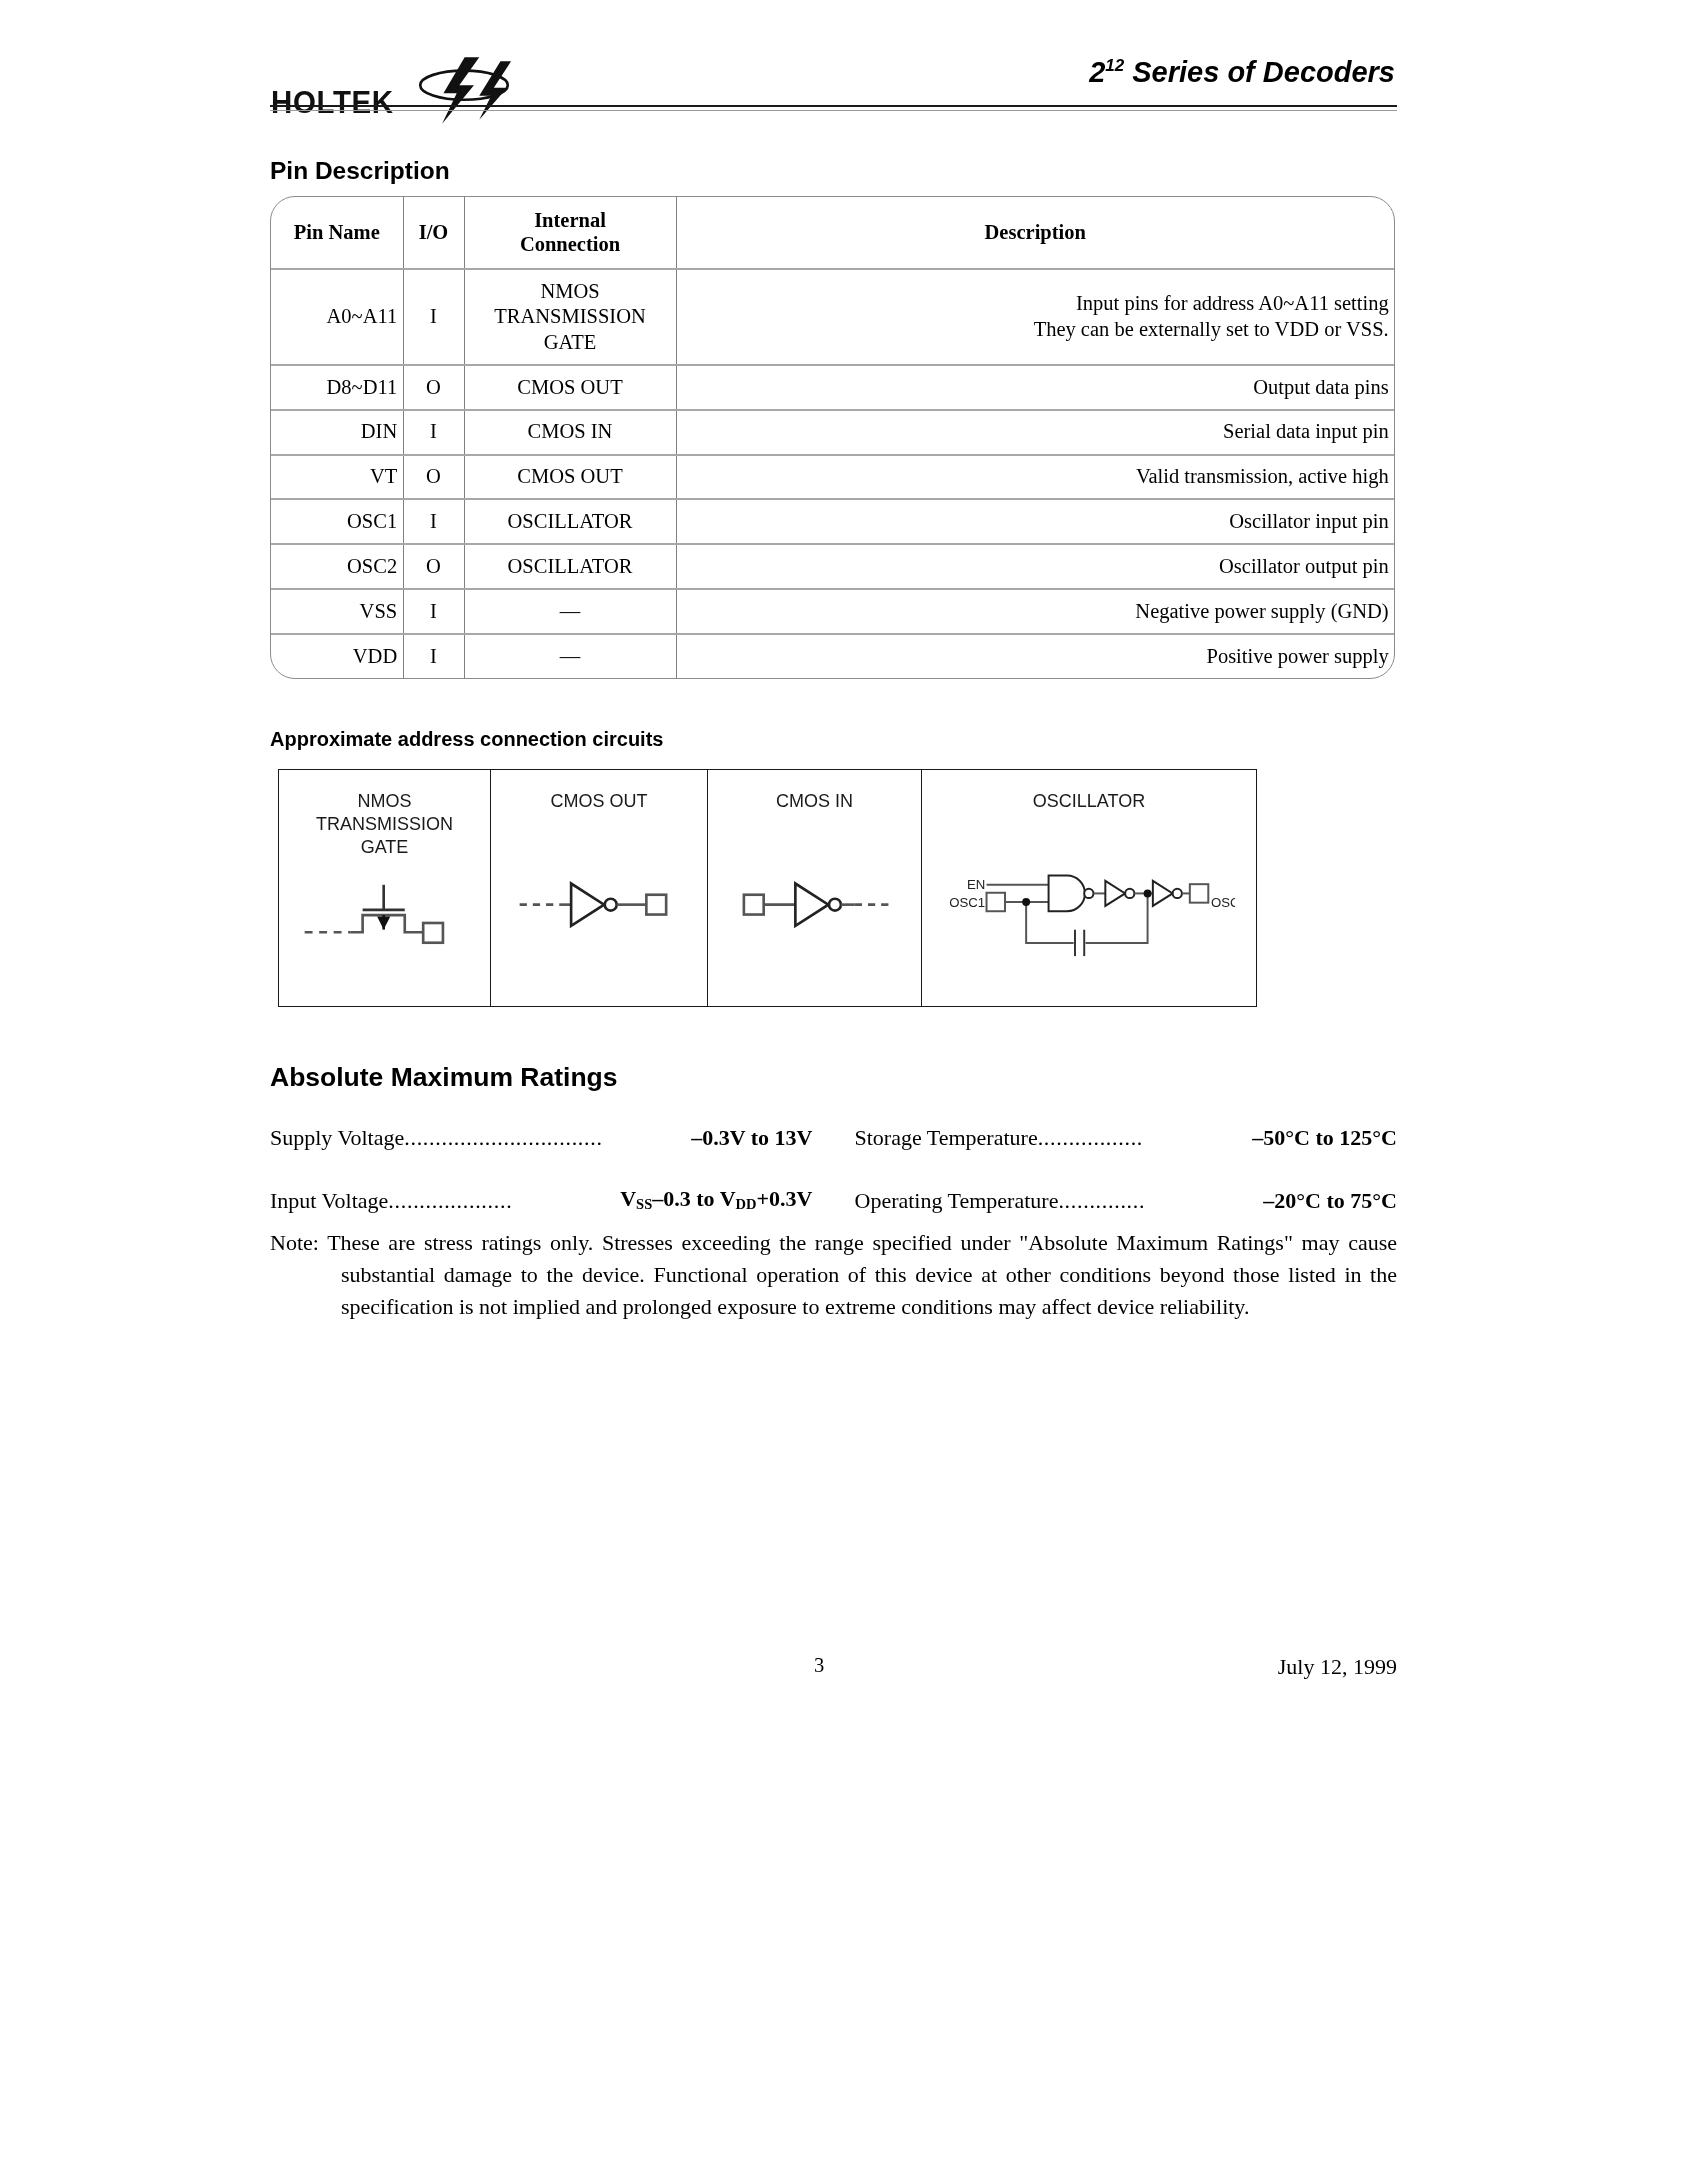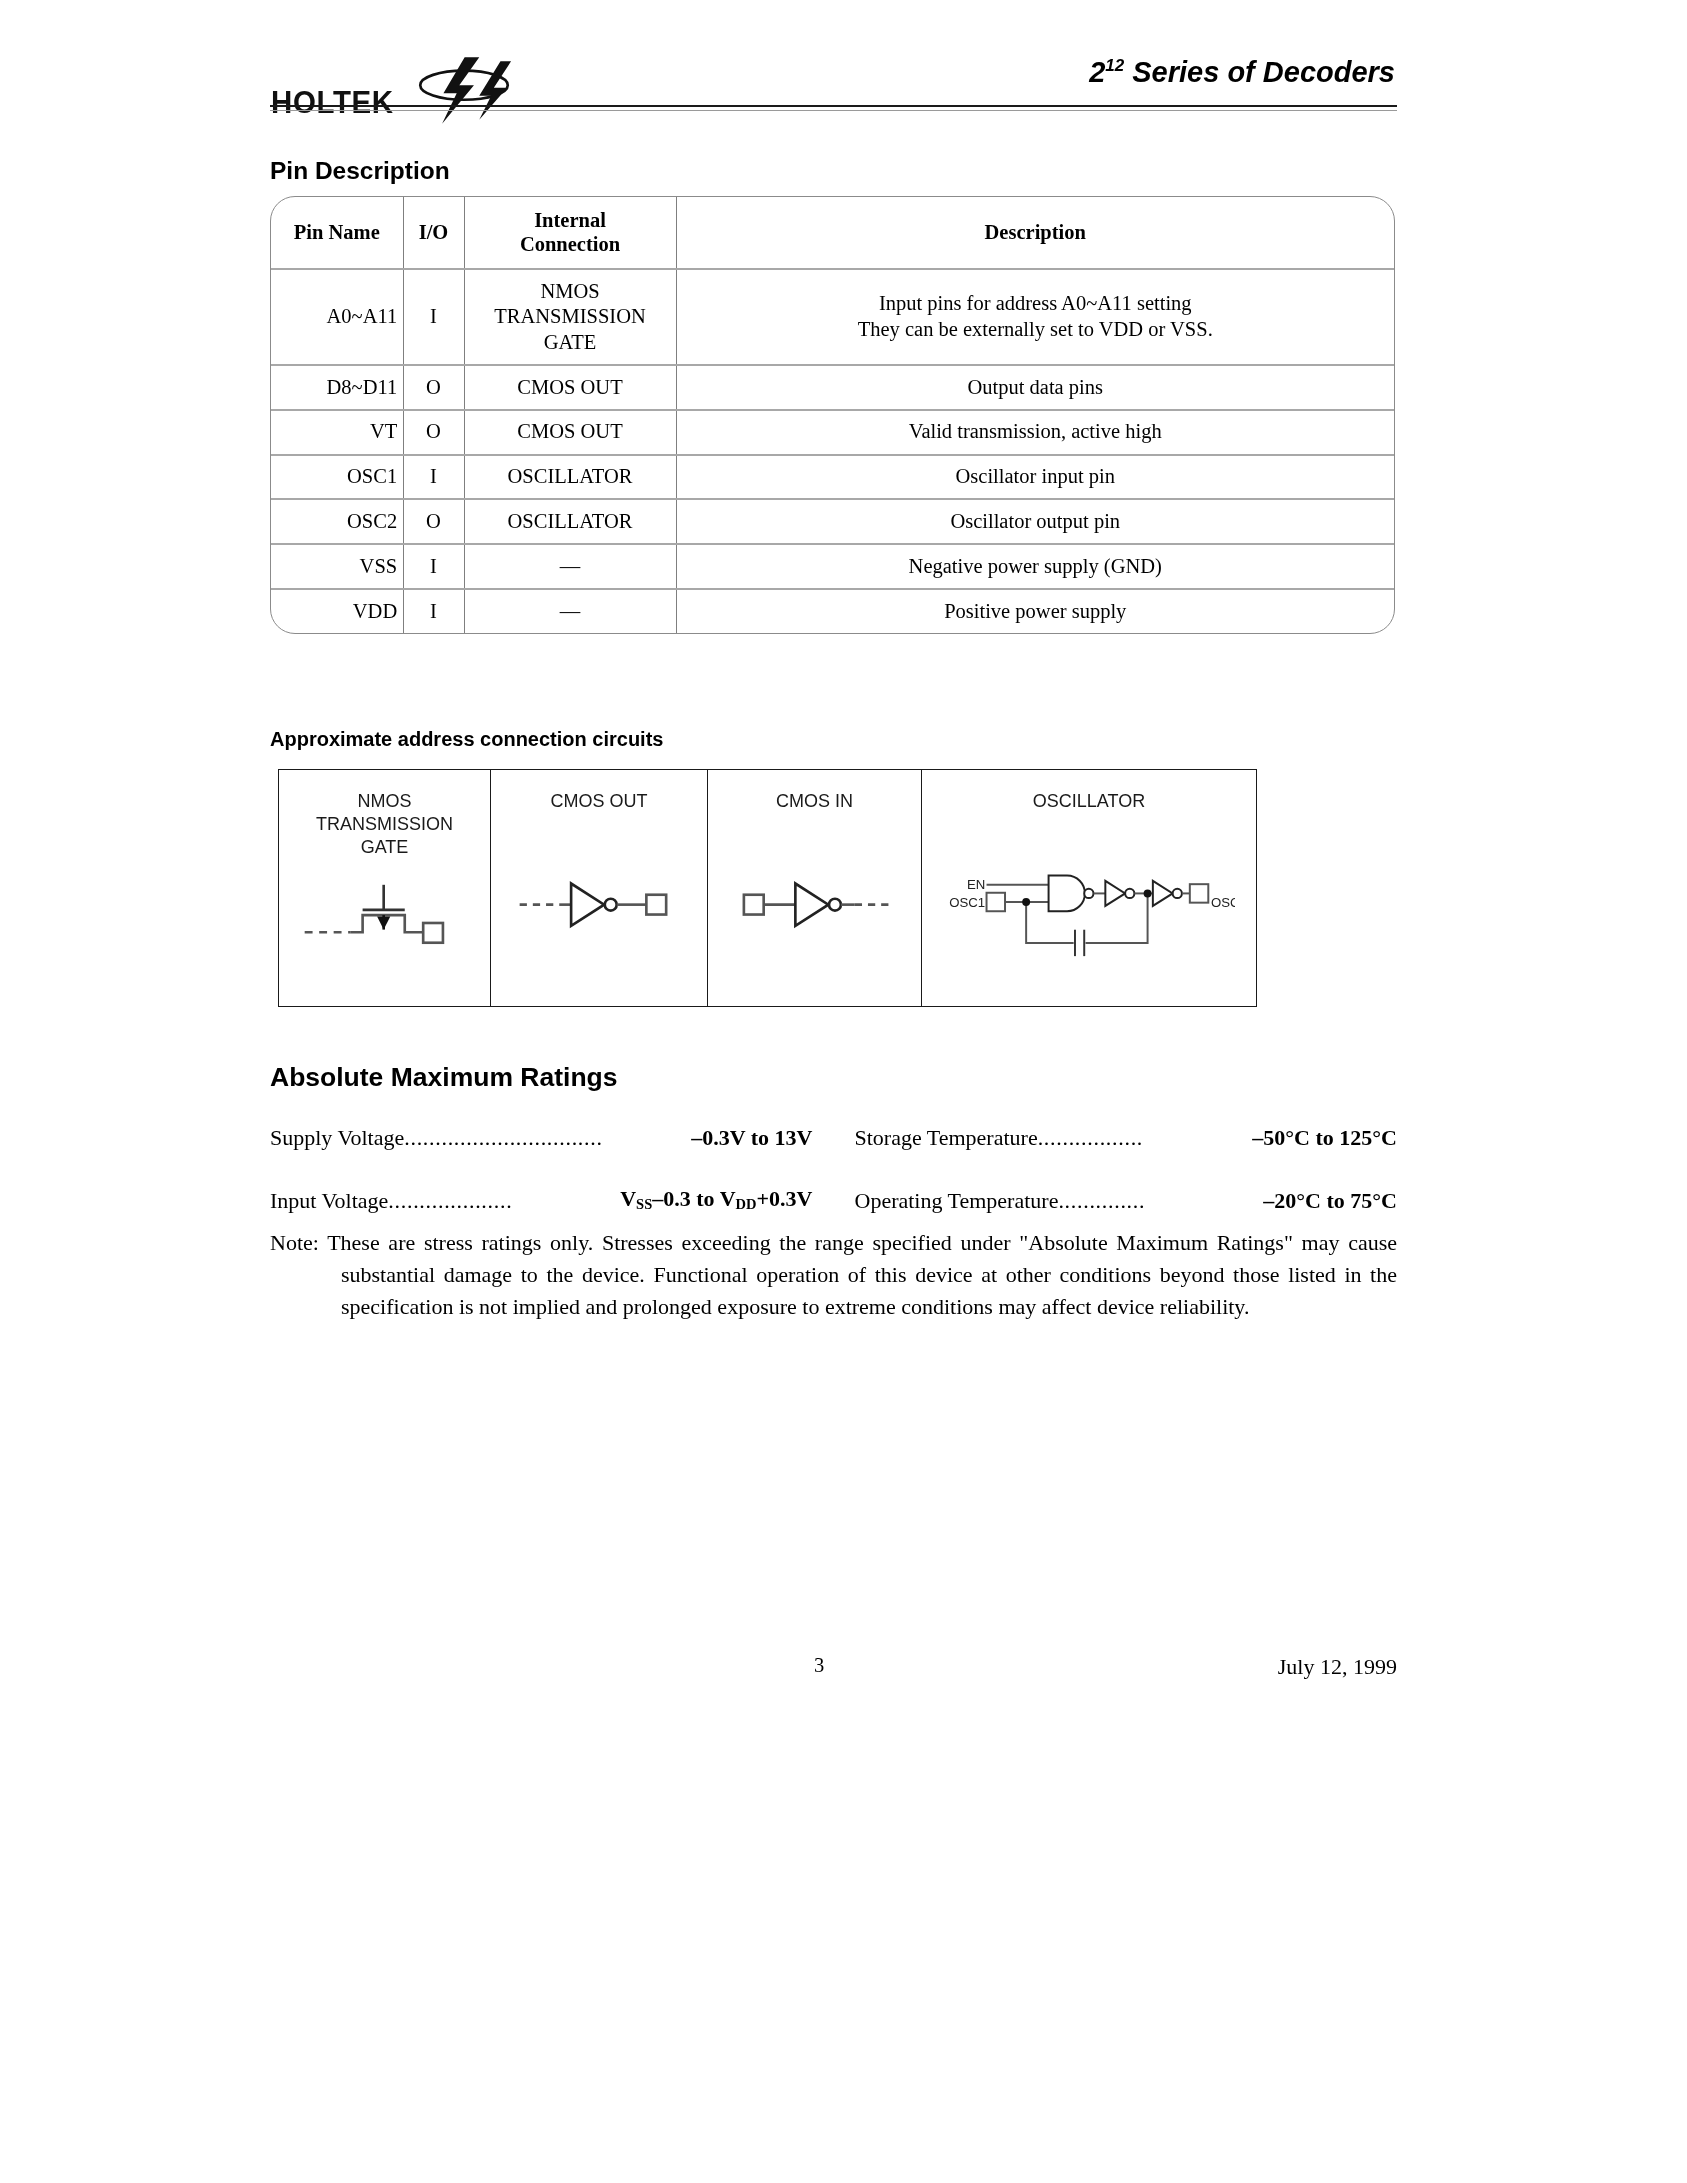--- a/index.html
+++ b/index.html
@@ -136,21 +136,21 @@
   table.pin-table thead th {
     font-weight: bold;
     text-align: center;
     padding: 10.6px 4px 12px;
     line-height: 1.18;
   }
   table.pin-table tbody td { padding: 8.6px 5.3px; line-height: 1.25; }
   td.cell-pin  { text-align: right;   padding-left: 16px; }
   td.cell-io   { text-align: center; }
   td.cell-conn { text-align: center; }
-  td.cell-desc { text-align: center;   padding-left: 13.2px; margin-left: 44px; }
+  td.cell-desc { text-align: right;   padding-left: 13.2px; margin-left: 44px; }
   td.cell-desc .line2 { display: block; }
 
   
   .circuit-box {
     position: absolute;
     left: 278px;
     top: 769px;
     width: 979px;
     height: 238px;
     border: 1.3px solid #1a1a1a;
@@ -290,20 +290,26 @@
           <td class="cell-desc">
             <span class="line2">Input pins for address A0~A11 setting</span>
             <span class="line2">They can be externally set to VDD or VSS.</span>
           </td>
         </tr>
         <tr>
           <td class="cell-pin">D8~D11</td>
           <td class="cell-io">O</td>
           <td class="cell-conn">CMOS OUT</td>
           <td class="cell-desc">Output data pins</td>
+        </tr>
+        <tr>
+          <td class="cell-pin">DIN</td>
+          <td class="cell-io">I</td>
+          <td class="cell-conn">CMOS IN</td>
+          <td class="cell-desc">Serial data input pin</td>
         </tr>
         <tr>
           <td class="cell-pin">VT</td>
           <td class="cell-io">O</td>
           <td class="cell-conn">CMOS OUT</td>
           <td class="cell-desc">Valid transmission, active high</td>
         </tr>
         <tr>
           <td class="cell-pin">OSC1</td>
           <td class="cell-io">I</td>

